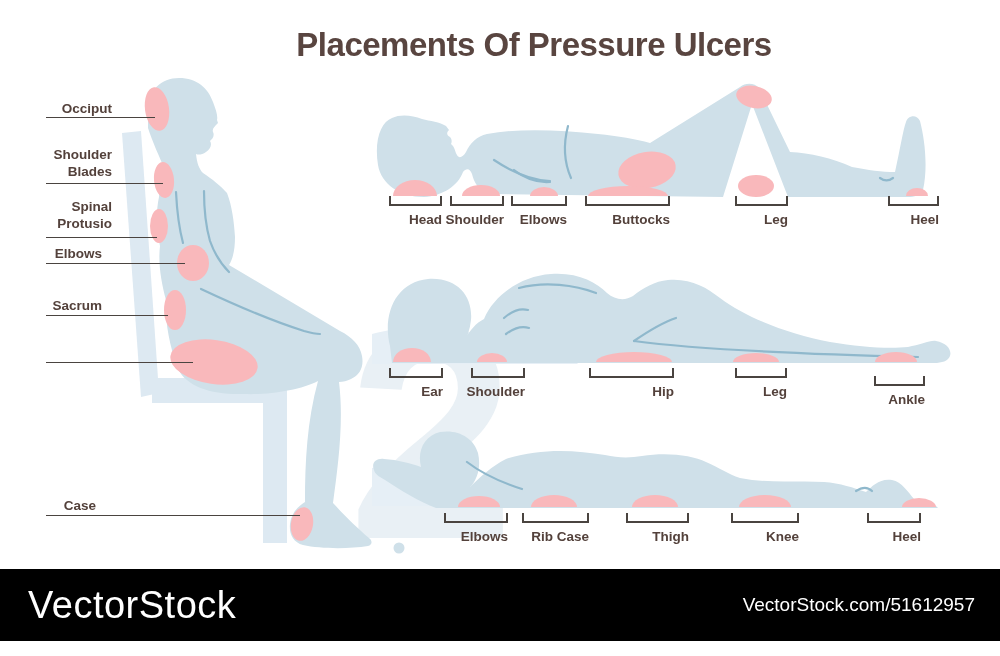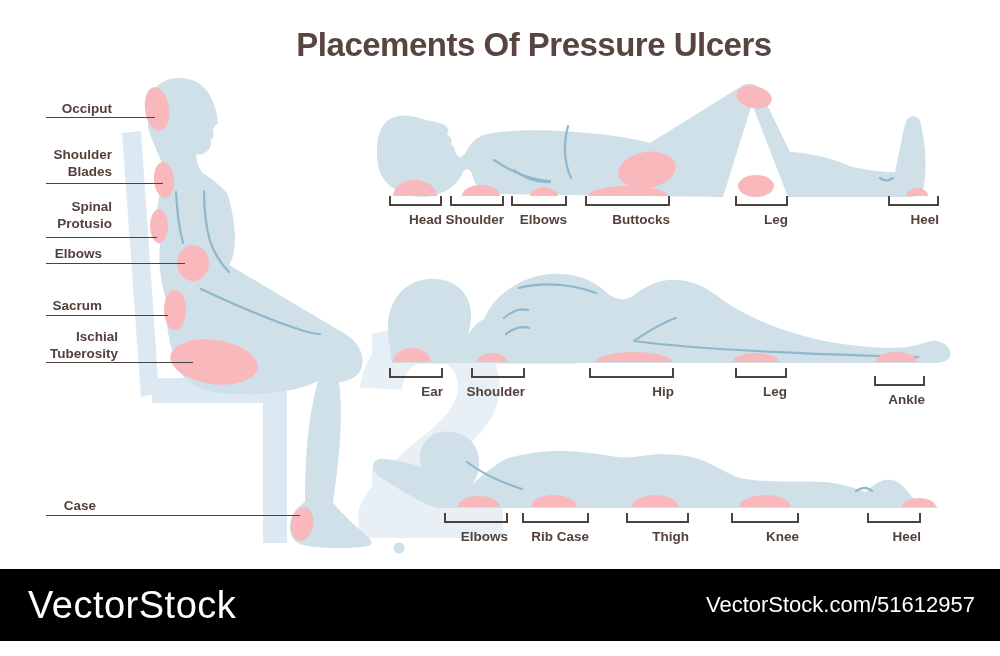--- a/index.html
+++ b/index.html
@@ -13,21 +13,21 @@
               color:var(--label);line-height:17px;white-space:pre-line;}
   .leader{position:absolute;height:0;border-top:1.6px solid var(--line);}
   
   .bracket-group{position:absolute;display:flex;flex-direction:column;align-items:flex-end;}
   .bracket{width:100%;height:10px;border:2px solid var(--line);border-top:none;box-sizing:border-box;}
   .bracket-label{margin-top:6px;font-size:13.5px;font-weight:bold;color:var(--label);white-space:nowrap;}
   
   .wm-bar{position:absolute;left:0;bottom:15px;width:1000px;height:72px;background:var(--bar_bg);
           display:flex;align-items:center;justify-content:space-between;gap:37px;}
   .wm-brand{color:var(--bar_fg);font-size:38px;margin-left:28px;letter-spacing:0.5px;}
-  .wm-credit{color:var(--bar_fg);font-size:22px;margin-right:25px;}
+  .wm-credit{color:var(--bar_fg);font-size:19px;margin-right:25px;}
 </style>
 </head>
 <body>
 
 <div class="canvas">
 
   <h1 class="title">Placements Of Pressure Ulcers</h1>
 
   <svg class="art" width="1000" height="584" viewBox="0 0 1000 584">
 
@@ -148,22 +148,20 @@
   <span class="side-label" style="left:40px;top:198px;width:72px">Spinal
 Protusio</span>
   <div class="leader" style="left:46px;top:237px;width:111px"></div>
 
   <span class="side-label" style="left:40px;top:245px;width:62px">Elbows</span>
   <div class="leader" style="left:46px;top:263px;width:139px"></div>
 
   <span class="side-label" style="left:40px;top:297px;width:62px">Sacrum</span>
   <div class="leader" style="left:46px;top:315px;width:122px"></div>
 
-  <span class="side-label" style="left:34px;top:328px;width:84px">Ischial
-Tuberosity</span>
   <div class="leader" style="left:46px;top:362px;width:147px"></div>
 
   <span class="side-label" style="left:40px;top:497px;width:56px">Case</span>
   <div class="leader" style="left:46px;top:515px;width:254px"></div>
 
   <div class="bracket-group" style="left:389px;top:196px;width:53px">
     <div class="bracket"></div>
     <span class="bracket-label">Head</span>
   </div>
   <div class="bracket-group" style="left:450px;top:196px;width:54px">

